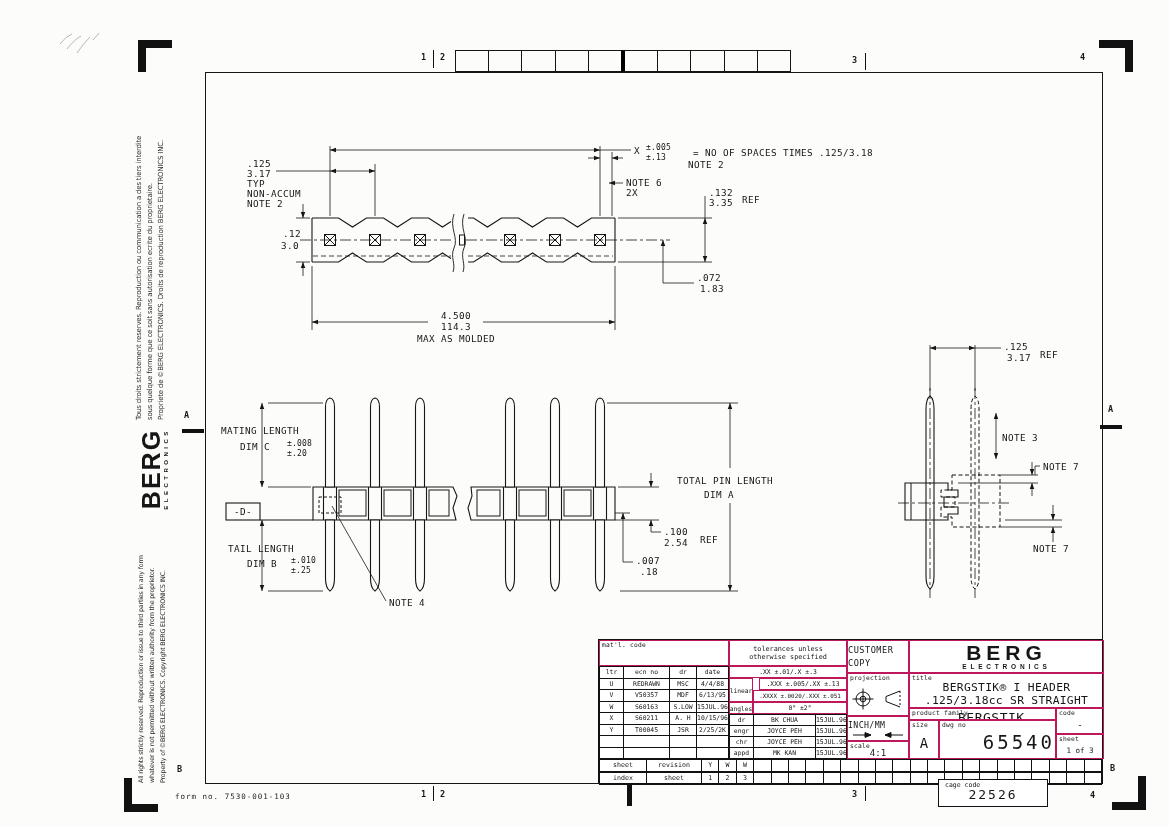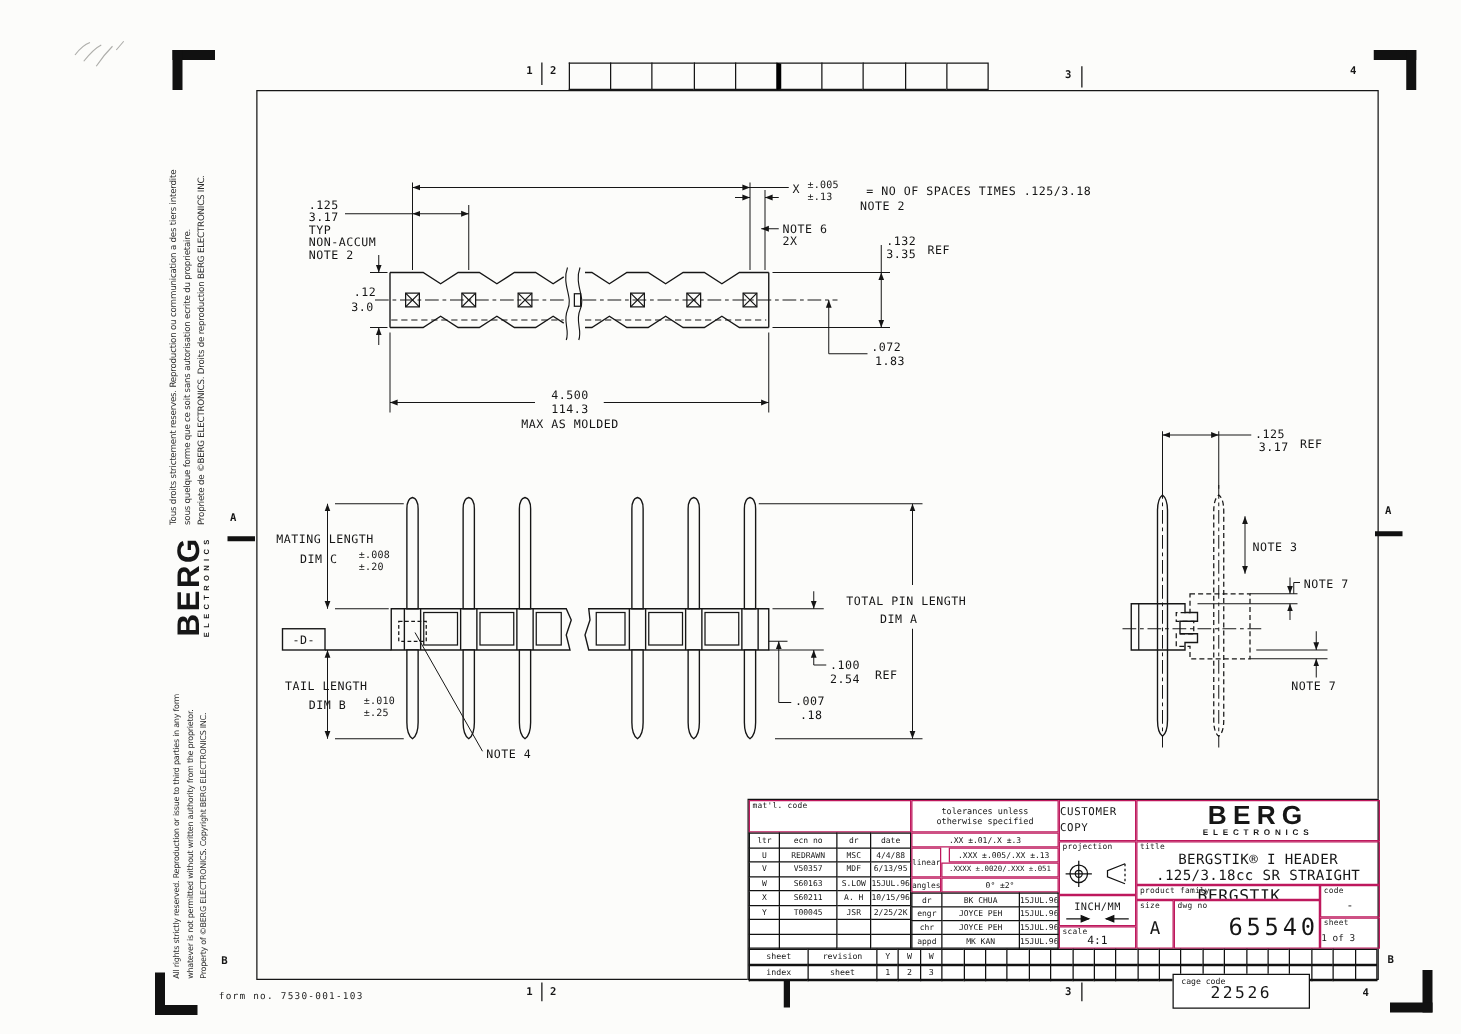--- a/index.html
+++ b/index.html
@@ -410,21 +410,21 @@
       <svg width="54" height="24" viewBox="0 0 54 24" style="position:absolute;left:4px;top:13px" stroke="#111" fill="none" stroke-width="1">
         <circle cx="11" cy="12" r="7"></circle>
           <circle cx="11" cy="12" r="2.8"></circle>
         <line x1="0.5" y1="12" x2="21.5" y2="12"></line>
           <line x1="11" y1="1.5" x2="11" y2="22.5"></line>
         <path d="M48,4 L34,9.5 V14.5 L48,20"></path>
         <line x1="48" y1="4" x2="48" y2="20" stroke-dasharray="2,2"></line>
       </svg>
     </div>
     <div class="cell" style="left:248px;top:76px;width:62px;height:25px">
-      <div style="text-align:center;font-size:8.2px;letter-spacing:.4px;margin-top:3px">INCH/MM</div>
+      <div style="font-size:8.2px;letter-spacing:.4px;margin-top:3px">INCH/MM</div>
       <svg width="54" height="8" viewBox="0 0 54 8" style="position:absolute;left:3px;top:14px" stroke="#111" stroke-width="1">
         <line x1="2" y1="4" x2="20" y2="4"></line>
           <path d="M20,4 l-6,-2.4 v4.8 z" fill="#111"></path>
         <line x1="34" y1="4" x2="52" y2="4"></line>
           <path d="M34,4 l6,-2.4 v4.8 z" fill="#111"></path>
       </svg>
     </div>
     <div class="cell" style="left:248px;top:101px;width:62px;height:18px">
       <span class="lbl">scale</span>
       <div style="text-align:center;font-size:9px;margin-top:6px">4:1</div>
@@ -452,21 +452,21 @@
     <div class="cell" style="left:310px;top:80px;width:30px;height:39px">
       <span class="lbl">size</span>
       <div style="text-align:center;font-size:14px;margin-top:14px">A</div>
     </div>
     <div class="cell" style="left:340px;top:80px;width:117px;height:39px">
       <span class="lbl">dwg no</span>
       <div style="text-align:right;font-size:19px;letter-spacing:3px;margin-top:10px">65540</div>
     </div>
     <div class="cell" style="left:457px;top:94px;width:48px;height:25px">
       <span class="lbl">sheet</span>
-      <div style="font-size:7.5px;margin-top:11px">1 of 3</div>
+      <div style="text-align:center;font-size:7.5px;margin-top:11px">1 of 3</div>
     </div>
 
     <div class="strip">
       <div class="srow">
         <div class="sc cap1">sheet</div>
         <div class="sc cap2">revision</div>
         <div class="sc">Y</div>
         <div class="sc">W</div>
         <div class="sc">W</div>
         <div class="sc"></div>

